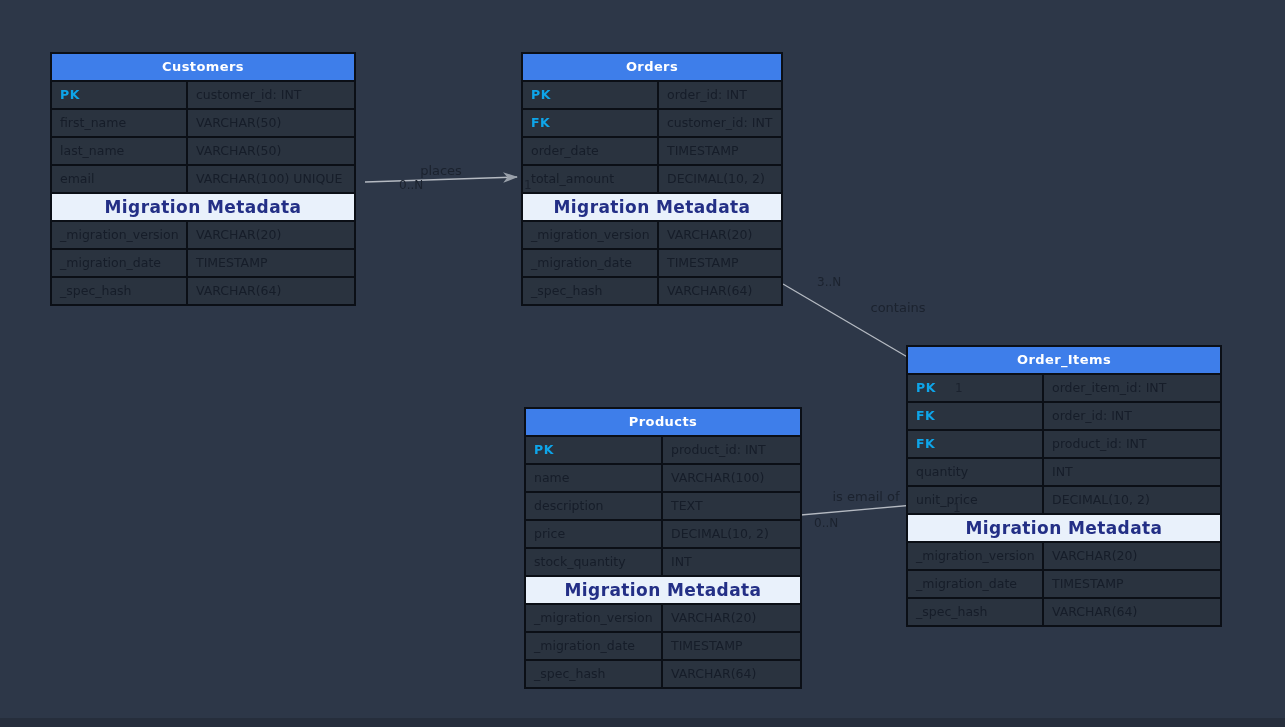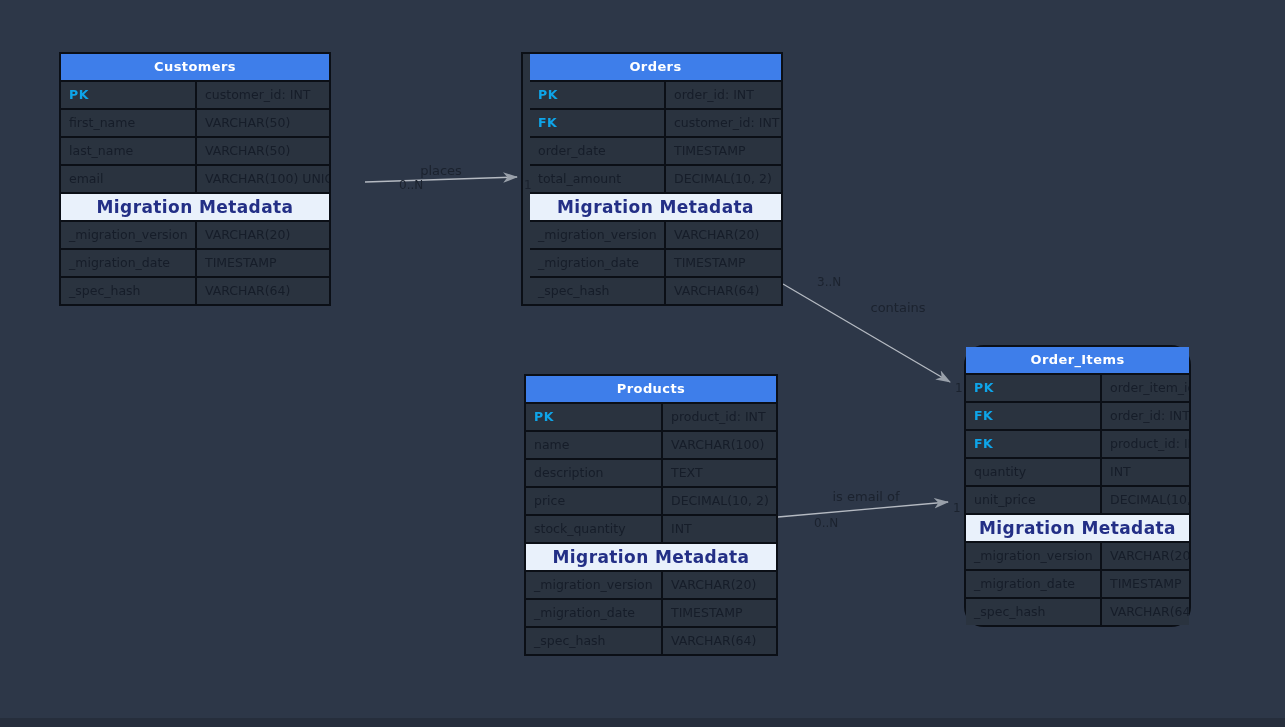--- a/index.html
+++ b/index.html
@@ -74,21 +74,21 @@
     <defs>
       <marker id="arrowhead" viewBox="0 0 14 10" refX="13" refY="5" markerWidth="15" markerHeight="11" markerUnits="userSpaceOnUse" orient="auto">
         <path d="M0,0 L14,5 L0,10 L4,5 Z"></path>
       </marker>
     </defs>
   <line x1="365" y1="182" x2="517" y2="177" marker-end="url(#arrowhead)"></line>
       <line x1="783" y1="284" x2="950" y2="382" marker-end="url(#arrowhead)"></line>
       <line x1="778" y1="517" x2="948" y2="502" marker-end="url(#arrowhead)"></line>
     </svg>
   <div id="tables">
-      <div class="erd-table" style="left: 59px; top: 52px; width: 272px;">
+      <div class="erd-table" style="left: 50px; top: 52px; width: 306px;">
         <div class="tbl-header">Customers</div>
         <div class="attr-row">
           <div class="attr-key key-bold" style="width: 136px;">PK</div>
           <div class="attr-val">customer_id: INT</div>
         </div>
         <div class="attr-row">
           <div class="attr-key" style="width: 136px;">first_name</div>
           <div class="attr-val">VARCHAR(50)</div>
         </div>
         <div class="attr-row">
@@ -106,21 +106,21 @@
         </div>
         <div class="attr-row">
           <div class="attr-key" style="width: 136px;">_migration_date</div>
           <div class="attr-val">TIMESTAMP</div>
         </div>
         <div class="attr-row">
           <div class="attr-key" style="width: 136px;">_spec_hash</div>
           <div class="attr-val">VARCHAR(64)</div>
         </div>
       </div>
-      <div class="erd-table" style="left: 521px; top: 52px; width: 262px; padding-left: 7px;">
+      <div class="erd-table" style="left: 521px; top: 52px; width: 262px;">
         <div class="tbl-header">Orders</div>
         <div class="attr-row">
           <div class="attr-key key-bold" style="width: 136px;">PK</div>
           <div class="attr-val">order_id: INT</div>
         </div>
         <div class="attr-row">
           <div class="attr-key key-bold" style="width: 136px;">FK</div>
           <div class="attr-val">customer_id: INT</div>
         </div>
         <div class="attr-row">
@@ -138,21 +138,21 @@
         </div>
         <div class="attr-row">
           <div class="attr-key" style="width: 136px;">_migration_date</div>
           <div class="attr-val">TIMESTAMP</div>
         </div>
         <div class="attr-row">
           <div class="attr-key" style="width: 136px;">_spec_hash</div>
           <div class="attr-val">VARCHAR(64)</div>
         </div>
       </div>
-      <div class="erd-table" style="left: 524px; top: 374px; width: 254px;">
+      <div class="erd-table" style="left: 524px; top: 407px; width: 278px;">
         <div class="tbl-header">Products</div>
         <div class="attr-row">
           <div class="attr-key key-bold" style="width: 137px;">PK</div>
           <div class="attr-val">product_id: INT</div>
         </div>
         <div class="attr-row">
           <div class="attr-key" style="width: 137px;">name</div>
           <div class="attr-val">VARCHAR(100)</div>
         </div>
         <div class="attr-row">
@@ -174,21 +174,21 @@
         </div>
         <div class="attr-row">
           <div class="attr-key" style="width: 137px;">_migration_date</div>
           <div class="attr-val">TIMESTAMP</div>
         </div>
         <div class="attr-row">
           <div class="attr-key" style="width: 137px;">_spec_hash</div>
           <div class="attr-val">VARCHAR(64)</div>
         </div>
       </div>
-      <div class="erd-table" style="left: 964px; top: 345px; width: 227px; border-radius: 20px;">
+      <div class="erd-table" style="left: 906px; top: 345px; width: 316px;">
         <div class="tbl-header">Order_Items</div>
         <div class="attr-row">
           <div class="attr-key key-bold" style="width: 136px;">PK</div>
           <div class="attr-val">order_item_id: INT</div>
         </div>
         <div class="attr-row">
           <div class="attr-key key-bold" style="width: 136px;">FK</div>
           <div class="attr-val">order_id: INT</div>
         </div>
         <div class="attr-row">

